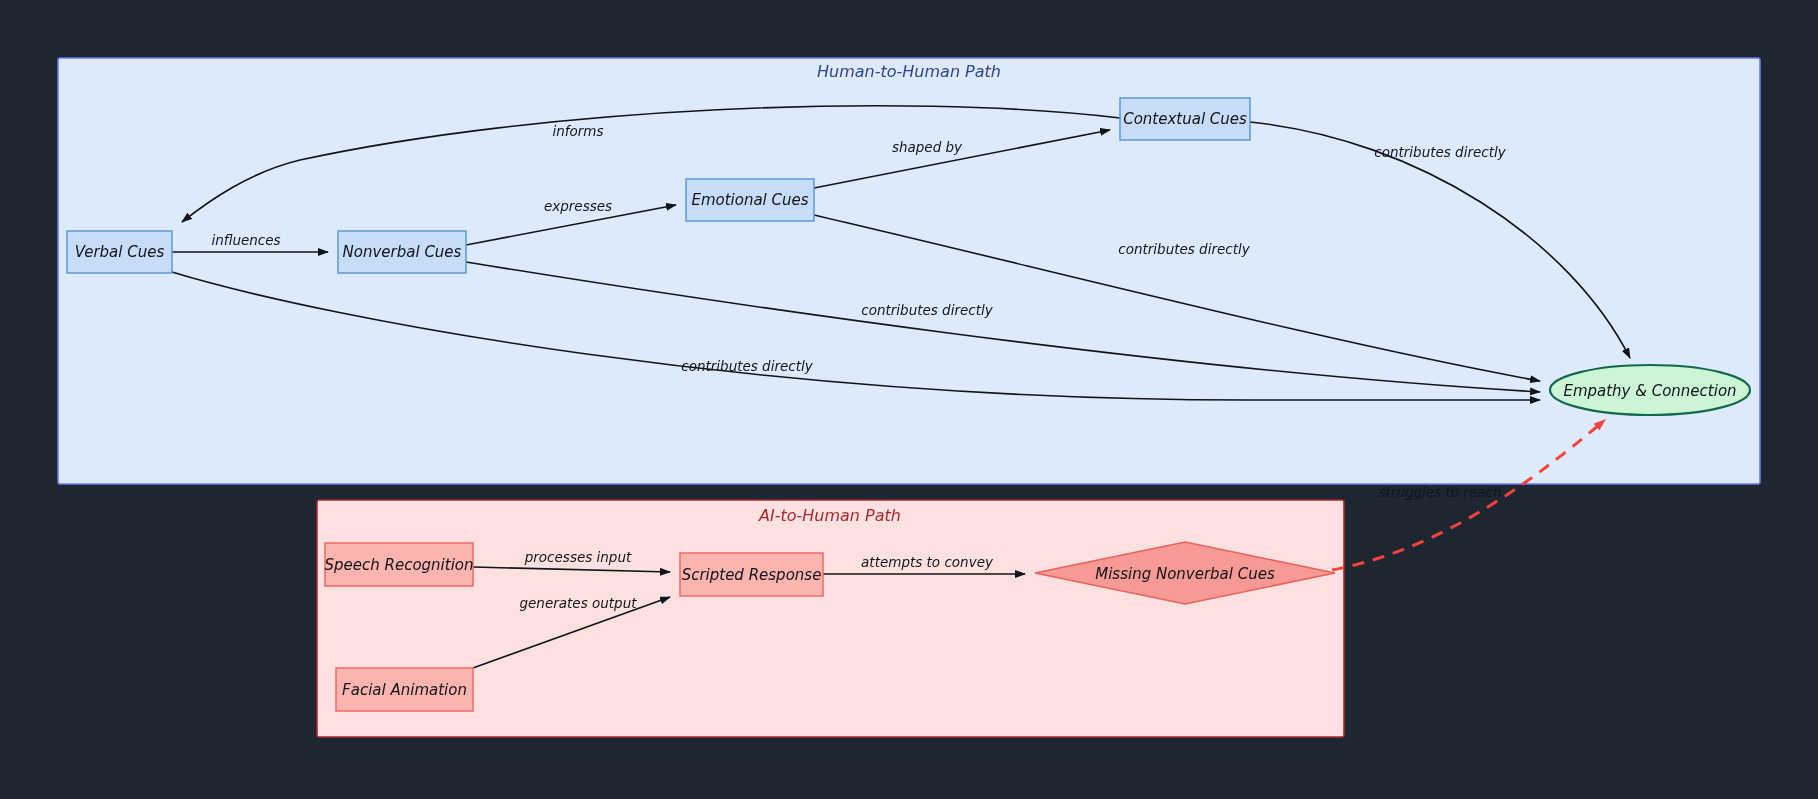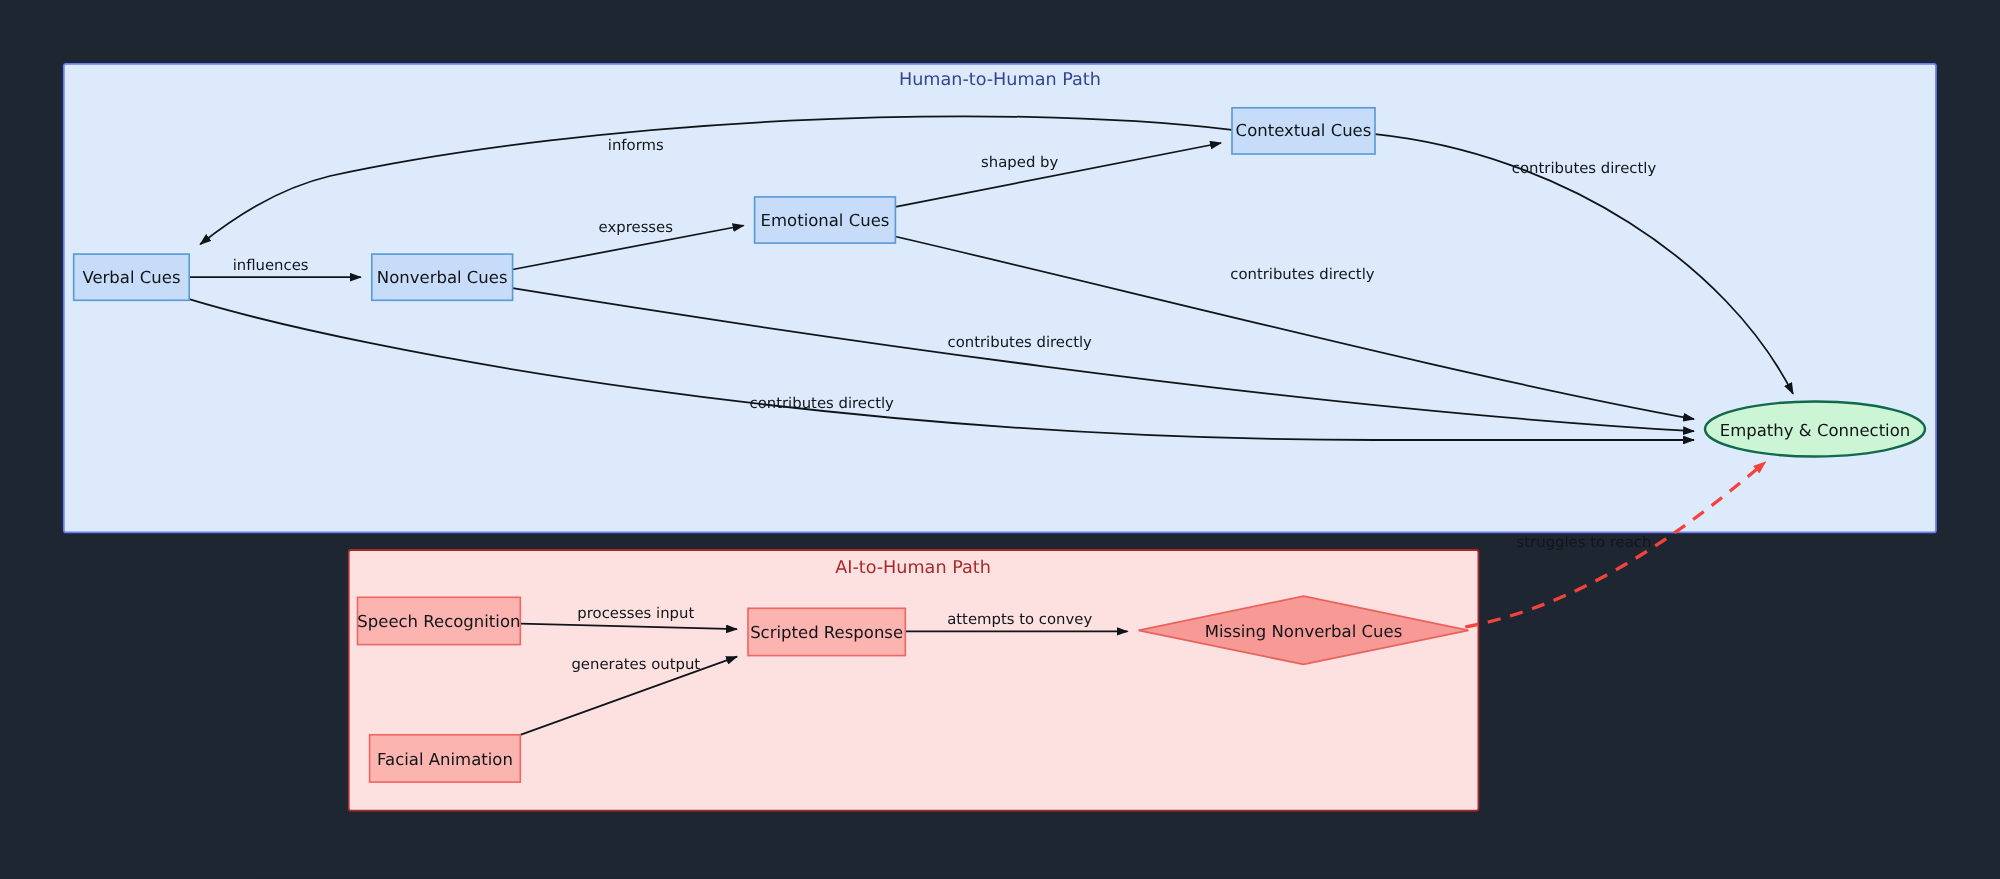--- a/index.html
+++ b/index.html
@@ -11,20 +11,21 @@
     width: 1818px;
     height: 799px;
     overflow: hidden;
     font-family: "DejaVu Sans", "Liberation Sans", sans-serif;
   }
   #canvas {
     position: relative;
     width: 1818px;
     height: 799px;
     background: #1e2631;
+    font-style: italic;
   }
   svg.diagram {
     position: absolute;
     left: 0;
     top: 0;
     width: 1818px;
     height: 799px;
   }
   .cluster-label {
     font-size: 16px;

